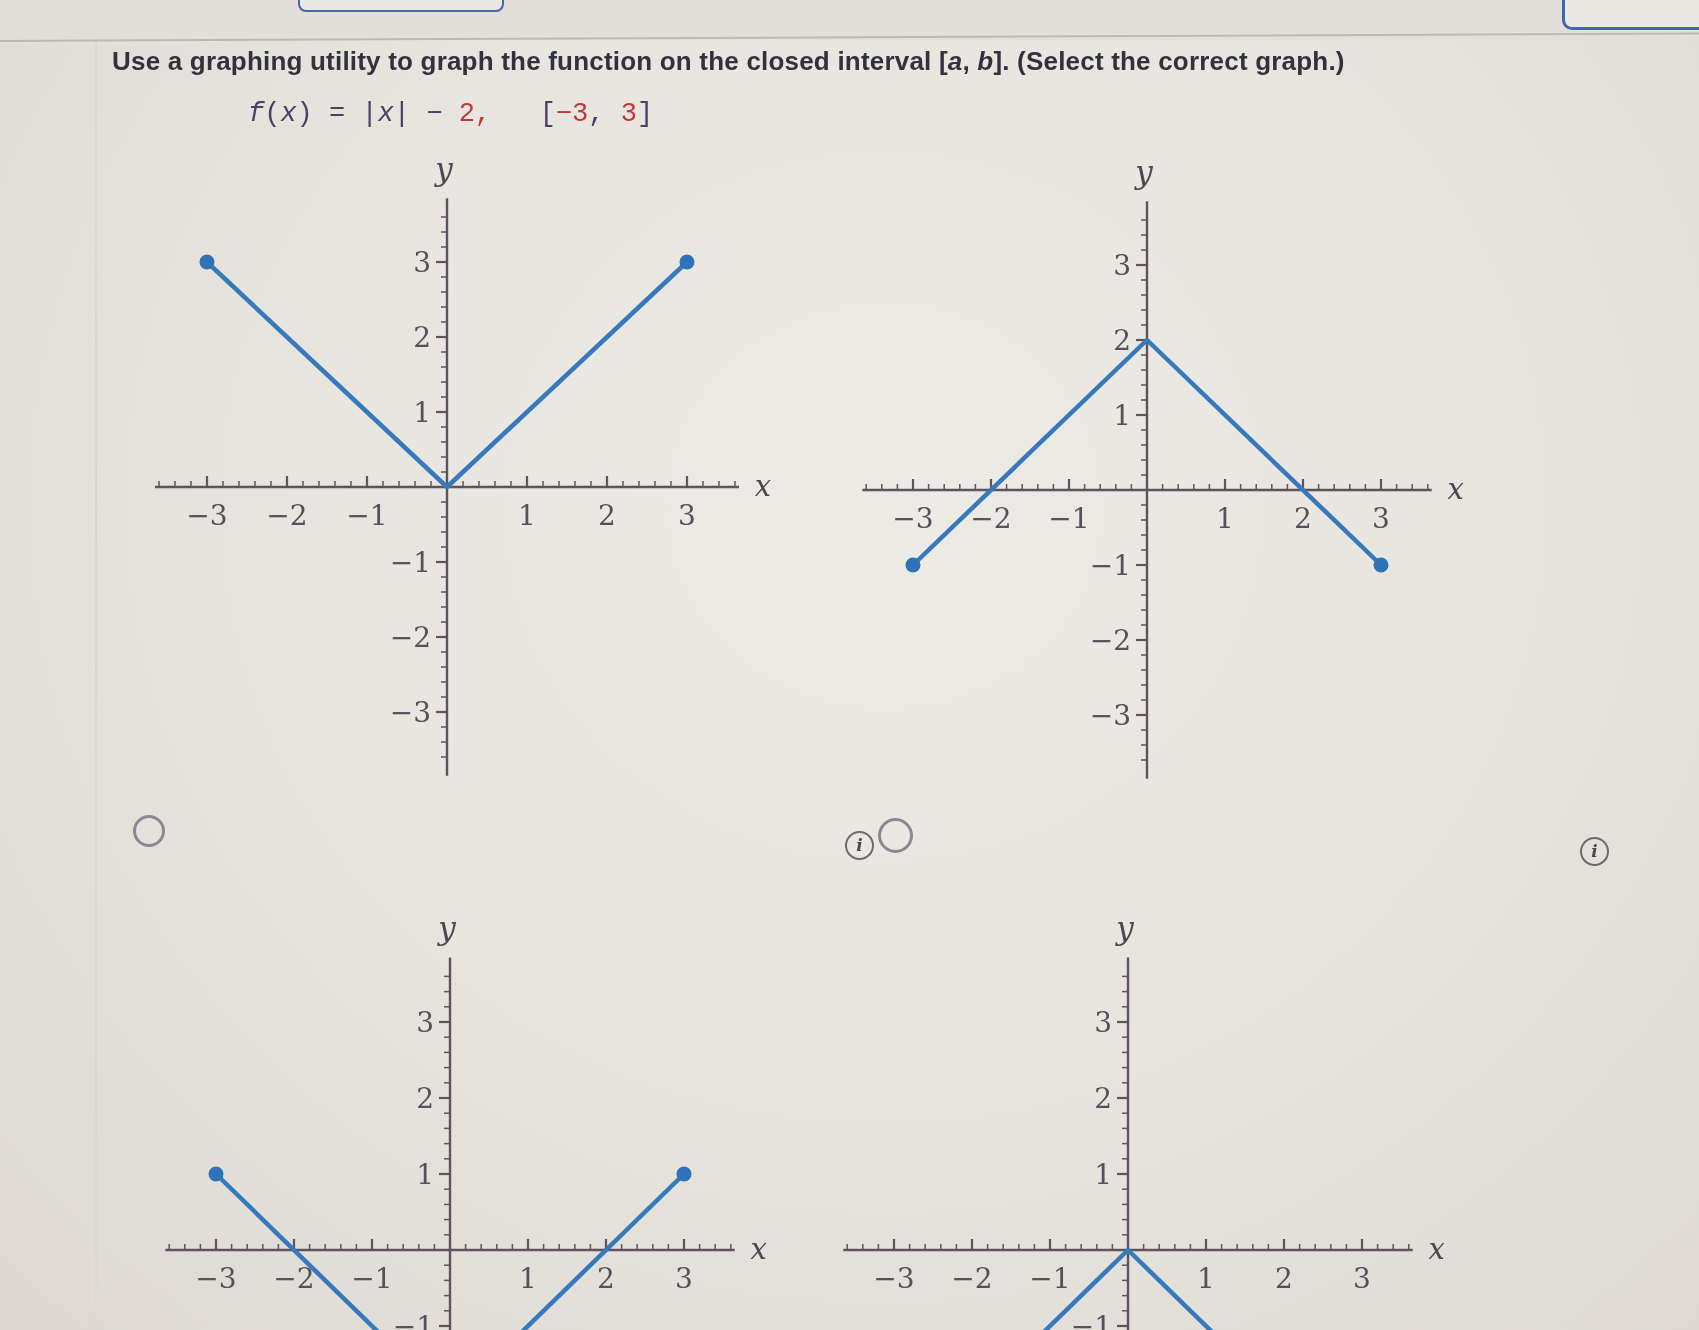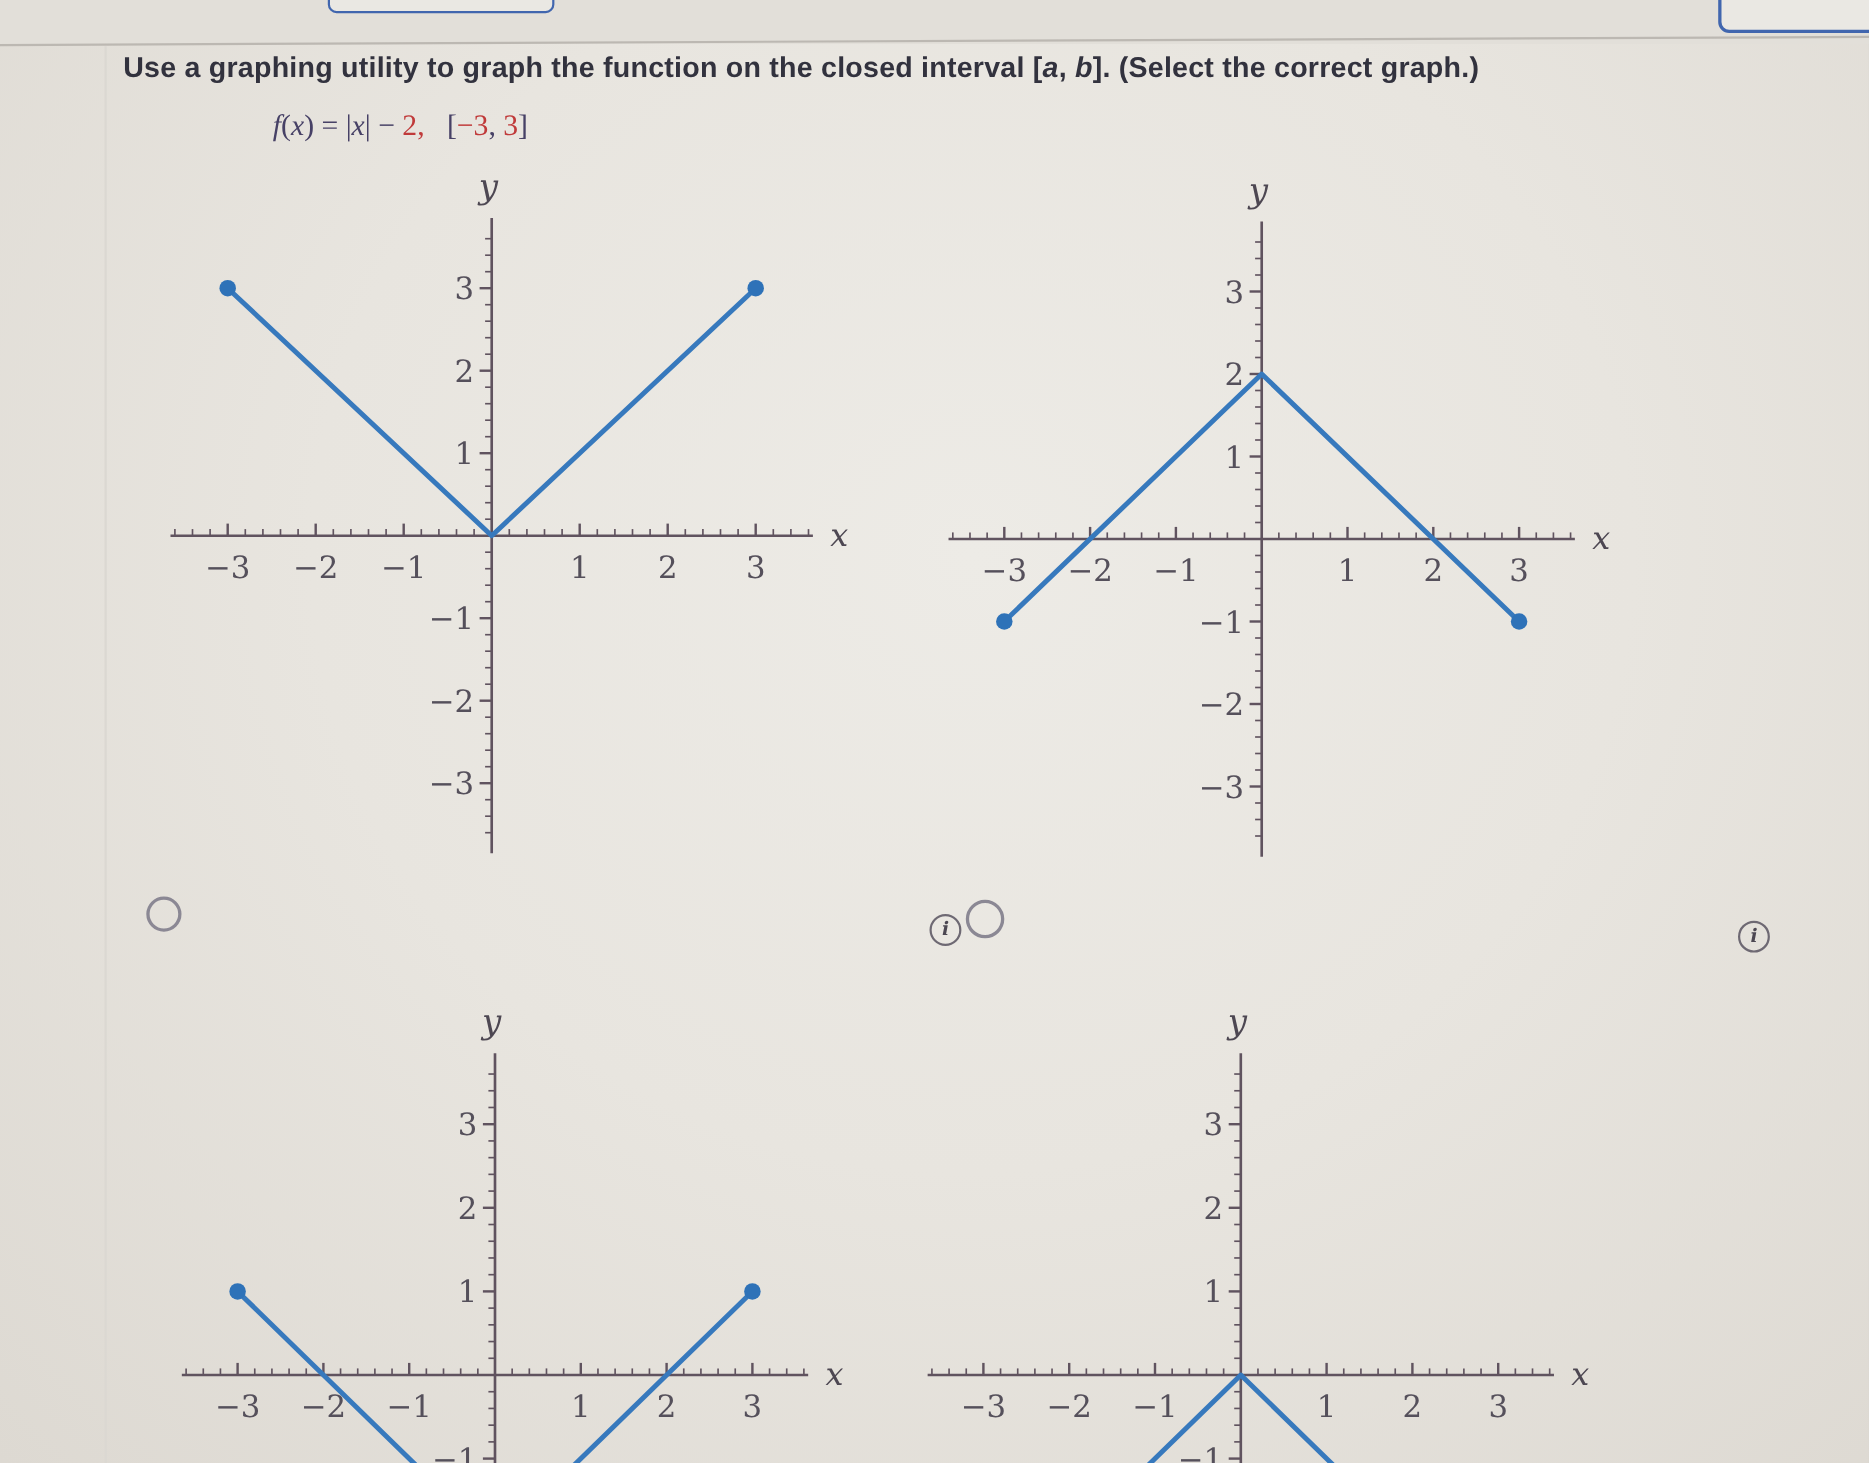--- a/index.html
+++ b/index.html
@@ -9,21 +9,21 @@
   .topbar{position:absolute;left:0;top:0;width:1699px;height:40px;background:#e2dfd9;}
   .divider{position:absolute;left:-4px;top:40px;width:1710px;height:2px;background:#bcb8b2;
            transform:rotate(-0.25deg);transform-origin:left center;}
   .vline{position:absolute;left:95px;top:42px;width:2px;height:1288px;background:#dbd8d2;}
   .btn-ghost{position:absolute;border:3px solid #4166ae;border-radius:10px;background:#eae8e3;}
   #btn-top-left{left:298px;top:-30px;width:202px;height:38px;border-width:2.5px;border-radius:8px;}
   #btn-top-right{left:1562px;top:-46px;width:240px;height:70px;}
   .title{position:absolute;left:112px;top:46px;width:1500px;font-size:26px;font-weight:bold;
          color:#32323e;letter-spacing:.2px;white-space:nowrap;}
   .formula{position:absolute;left:248px;top:99px;font-size:27px;color:#474166;
-           font-family:Liberation Serif, serif;white-space:pre;}
+           font-family:Liberation Mono, monospace;white-space:pre;}
   .formula .red{color:#c03a3a;}
   .it{font-style:italic;}
   #plots{position:absolute;left:0;top:0;pointer-events:none;}
   .radio{position:absolute;border:3px solid #8b8894;border-radius:50%;background:transparent;cursor:pointer;}
   #radio-a{left:133px;top:815px;width:26px;height:26px;}
   #radio-b{left:878px;top:818px;width:29px;height:29px;}
   .info{position:absolute;width:25px;height:25px;border:2.5px solid #6e6973;border-radius:50%;
         color:#4c4752;font-family:"DejaVu Serif",serif;font-style:italic;font-weight:bold;
         font-size:17px;line-height:25px;text-align:center;cursor:pointer;}
   #info-a{left:845px;top:831px;}

